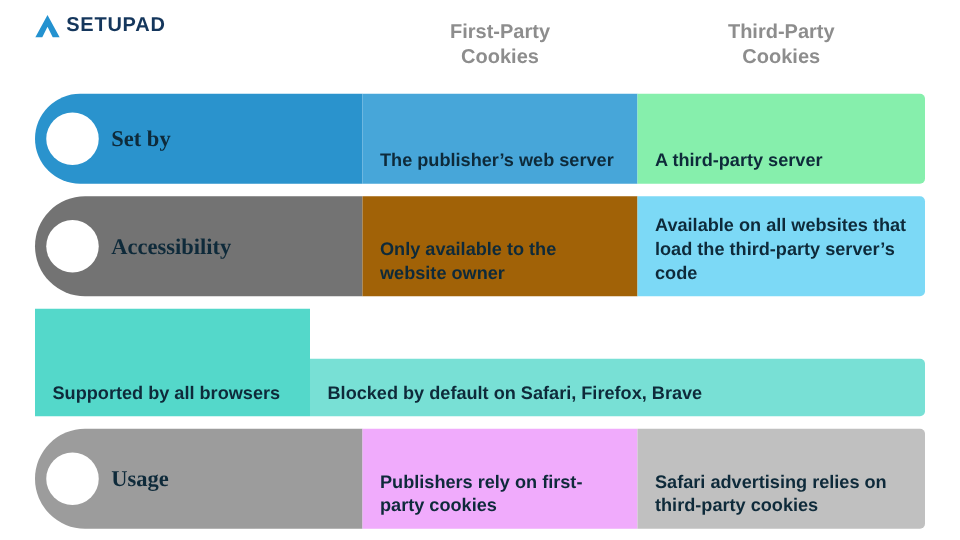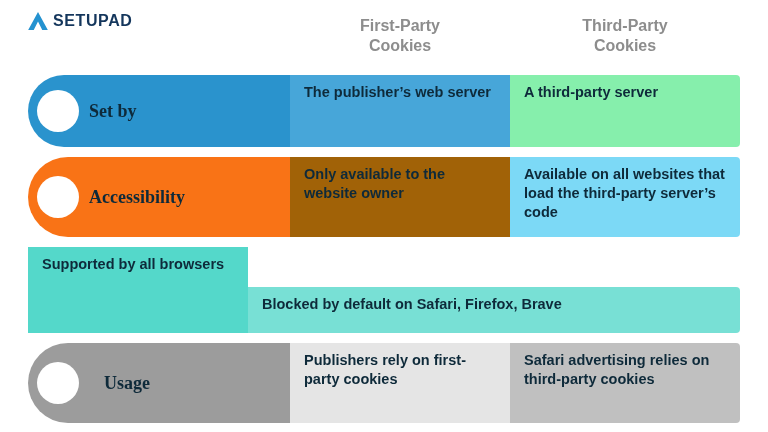--- a/index.html
+++ b/index.html
@@ -84,21 +84,21 @@
   .row-label {
     margin-left: 10px;
     font-size: 18px;
     font-weight: bold;
     color: var(--text-navy, #0e2a3a);
     white-space: nowrap;
     font-family: Liberation Serif, serif;
   }
   .cell {
     display: flex;
-    align-items: flex-start;
+    align-items: flex-end;
     box-sizing: border-box;
     padding: 8px 14px;
   }
   .cell-first { width: 220px; flex: none; }
   .cell-third { flex: 1; border-radius: 0 4px 4px 0; }
   .cell-text {
     font-size: 14.5px;
     font-weight: bold;
     line-height: 1.3;
     color: var(--text-navy, #0e2a3a);
@@ -133,45 +133,45 @@
         <span class="row-label">Set by</span>
       </div>
       <div class="cell cell-first" style="background: rgb(71, 166, 217);">
         <span class="cell-text">The publisher’s web server</span>
       </div>
       <div class="cell cell-third" style="background: #86efac;">
         <span class="cell-text">A third-party server</span>
       </div>
     </div>
       <div class="row">
-      <div class="pill" style="background: #f97316;">
+      <div class="pill" style="background: #737373;">
         <span class="circle"></span>
         <span class="row-label">Accessibility</span>
       </div>
       <div class="cell cell-first" style="background: #a16207;">
         <span class="cell-text">Only available to the website owner</span>
       </div>
       <div class="cell cell-third" style="background: rgb(124, 217, 246);">
         <span class="cell-text">Available on all websites that load the third-party server’s code</span>
       </div>
     </div>
       <div class="row">
       <div class="cell cell-first" style="background: rgb(84, 216, 202);">
         <span class="cell-text">Supported by all browsers</span>
       </div>
       <div class="cell cell-third" style="background: rgb(120, 224, 213); margin-top: 40px;">
         <span class="cell-text">Blocked by default on Safari, Firefox, Brave</span>
       </div>
     </div>
       <div class="row">
-      <div class="pill" style="background: rgb(156, 156, 156); gap: 15px;">
+      <div class="pill" style="background: rgb(156, 156, 156);">
         <span class="circle"></span>
         <span class="row-label">Usage</span>
       </div>
-      <div class="cell cell-first" style="background: #e5e5e5;">
+      <div class="cell cell-first" style="background: #f0abfc;">
         <span class="cell-text">Publishers rely on first-party cookies</span>
       </div>
       <div class="cell cell-third" style="background: rgb(192, 192, 192);">
         <span class="cell-text">Safari advertising relies on third-party cookies</span>
       </div>
     </div>
     </div>
 
 </div>
 

